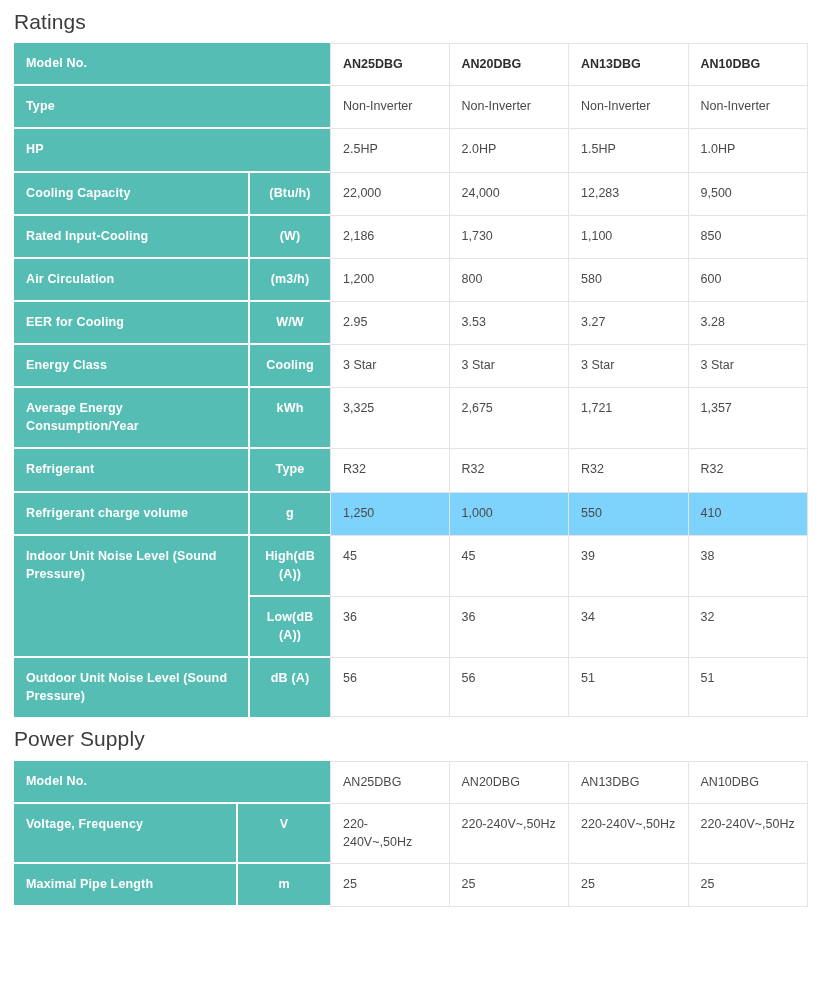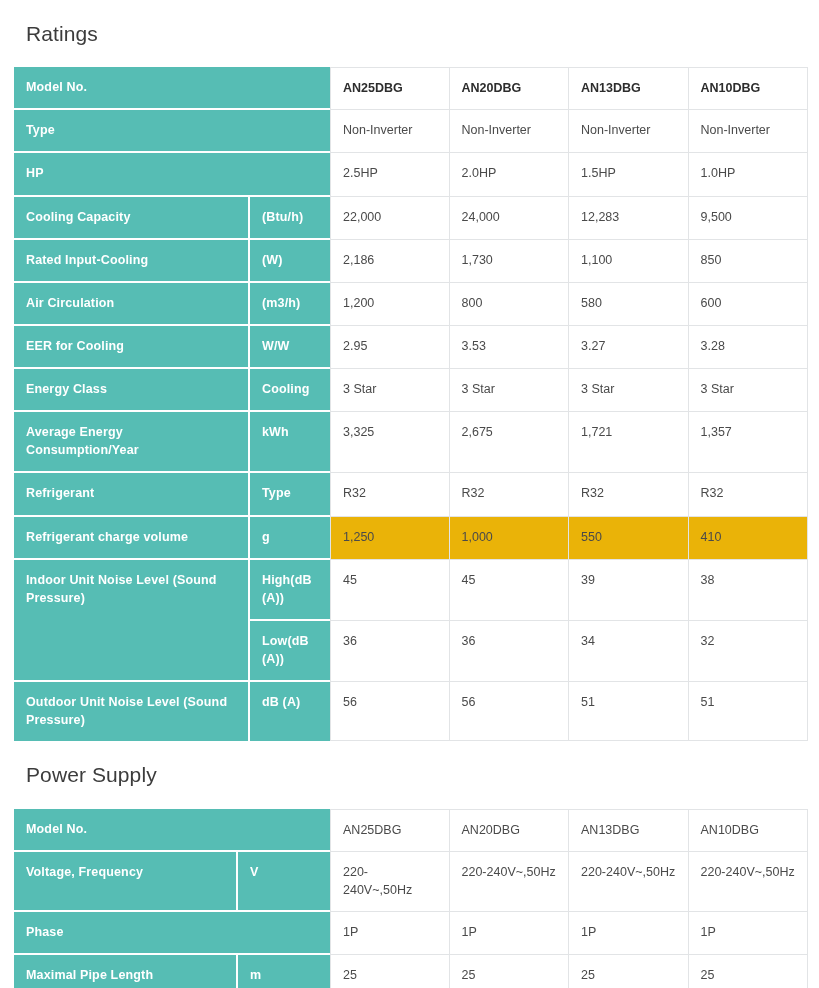--- a/index.html
+++ b/index.html
@@ -20,21 +20,21 @@
     padding: 0;
   }
   .section {
     padding: 0 11px 0 14px;
   }
   .section-heading {
     font-size: 21px;
     font-weight: 400;
     color: #3c3c3c;
     letter-spacing: 0.1px;
-    margin: 12px;
+    margin: 0;
     padding: 9px 0 9px 0;
     line-height: 1.2;
   }
   table.spec {
     border-collapse: separate;
     border-spacing: 0;
     width: 794px;
     table-layout: fixed;
     font-size: 12.5px;
   }
@@ -47,42 +47,42 @@
   td.lab, td.unit {
     background: #56bdb4;
     color: #ffffff;
     font-weight: bold;
     letter-spacing: 0.15px;
     border-bottom: 2px solid #ffffff;
     border-right: 2px solid #ffffff;
   }
   td.lab.lastrow, td.unit.lastrow { border-bottom: none; }
   td.lab.spanfull { border-right: none; }
-  td.unit { border-right: none; }
+  td.unit { border-right: none; text-align: center; }
 
   
   td.val {
     background: #ffffff;
     color: #4a4a4a;
     border-right: 1px solid #e2e4e6;
     border-bottom: 1px solid #e2e4e6;
     font-weight: normal;
   }
   td.val.firstcol { border-left: 1px solid #e2e4e6; }
   td.val.headcell {
     font-weight: bold;
     color: #2d2d2d;
     border-top: 1px solid #e2e4e6;
   }
   td.val.plainhead {
     font-weight: normal;
     color: #4a4a4a;
     border-top: 1px solid #e2e4e6;
   }
-  tr.hl td.val { background: #eab308; }
+  tr.hl td.val { background: #7dd3fc; }
 
   
   .t1 col.c-lab { width: 236px; }
   .t1 col.c-unit { width: 80px; }
   .t1 col.c-d { width: 119.5px; }
   
   .t2 col.c-lab { width: 224px; }
   .t2 col.c-unit { width: 92px; }
   .t2 col.c-d { width: 119.5px; }
 </style>
@@ -235,27 +235,20 @@
             </tr>
             <tr>
               <td class="lab">Voltage, Frequency</td>
               <td class="unit">V</td>
               <td class="val firstcol">220-240V~,50Hz</td>
               <td class="val">220-240V~,50Hz</td>
               <td class="val">220-240V~,50Hz</td>
               <td class="val">220-240V~,50Hz</td>
             </tr>
             <tr>
-              <td class="lab spanfull" colspan="2">Phase</td>
-              <td class="val firstcol">1P</td>
-              <td class="val">1P</td>
-              <td class="val">1P</td>
-              <td class="val">1P</td>
-            </tr>
-            <tr>
               <td class="lab">Maximal Pipe Length</td>
               <td class="unit">m</td>
               <td class="val firstcol">25</td>
               <td class="val">25</td>
               <td class="val">25</td>
               <td class="val">25</td>
             </tr>
           </tbody>
         </table>
       </div>

